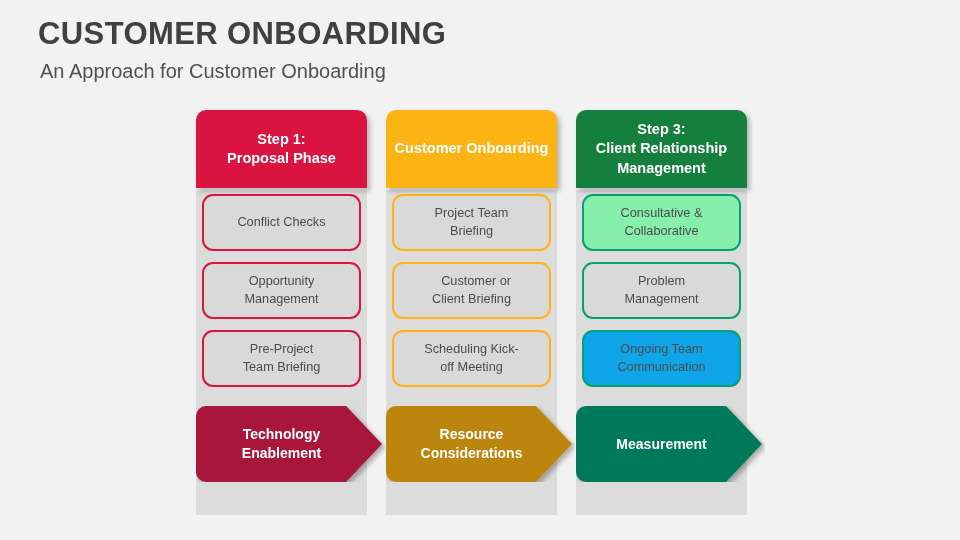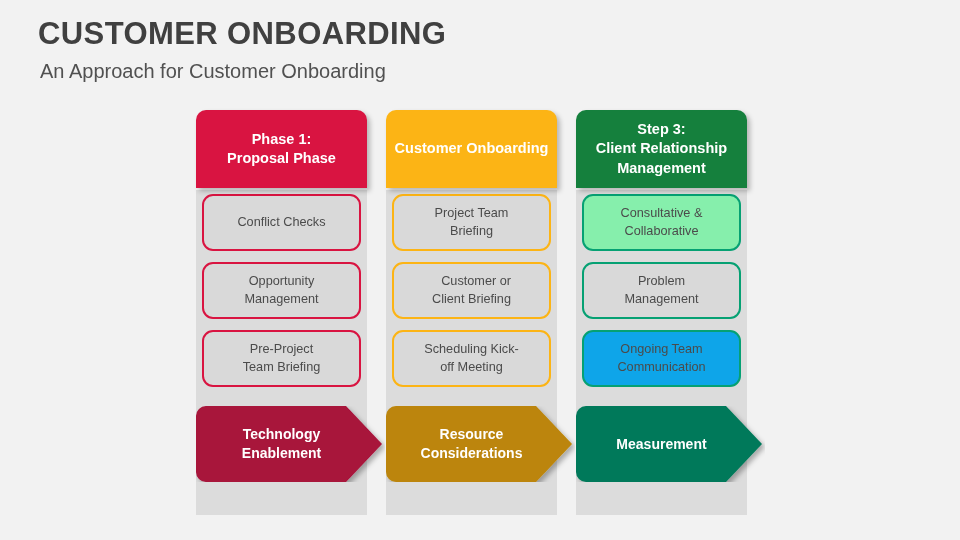--- a/index.html
+++ b/index.html
@@ -157,21 +157,21 @@
   <div id="slide-subtitle" style="color: rgb(81, 81, 81);">An Approach for Customer Onboarding</div>
 </div>
 
 <div id="diagram">
 
   <div class="column col-1">
     <div class="col-body" style="background: rgb(220, 220, 220);"></div>
 
     <div class="step-header" style="background: rgb(217, 20, 65);">
       <div class="hdr-text">
-        <div>Phase 1:</div>
+        <div>Step 1:</div>
         <div>Proposal Phase</div>
       </div>
     </div>
 
     <div class="items">
       <div class="item-box" style="border-color: rgb(217, 20, 65); background: rgb(217, 217, 217); color: rgb(75, 75, 75);">
         <div class="item-text">Conflict Checks</div>
       </div>
       <div class="item-box" style="border-color: rgb(217, 20, 65); background: rgb(217, 217, 217); color: rgb(75, 75, 75);">
         <div class="item-text">Opportunity<br>Management</div>

